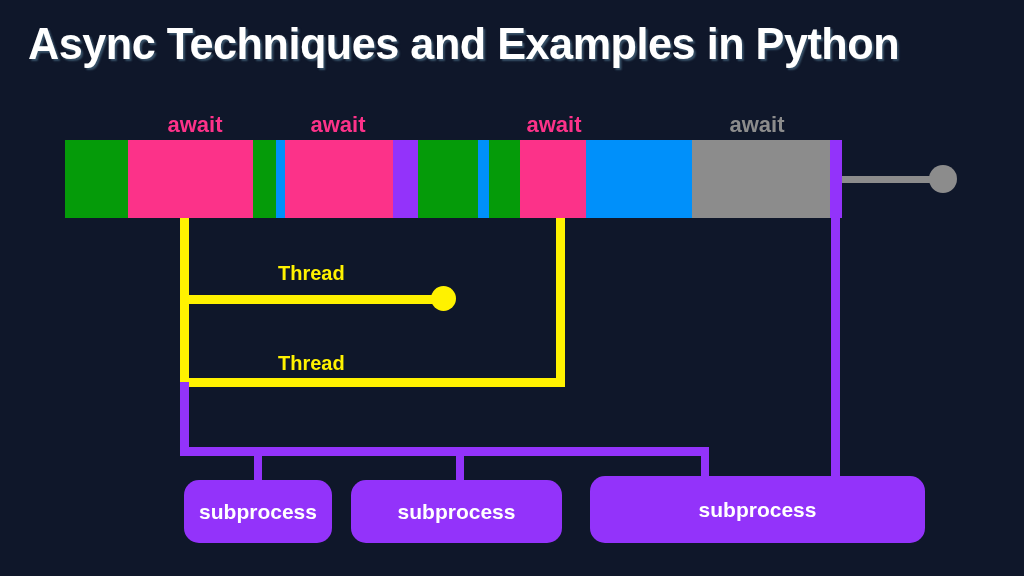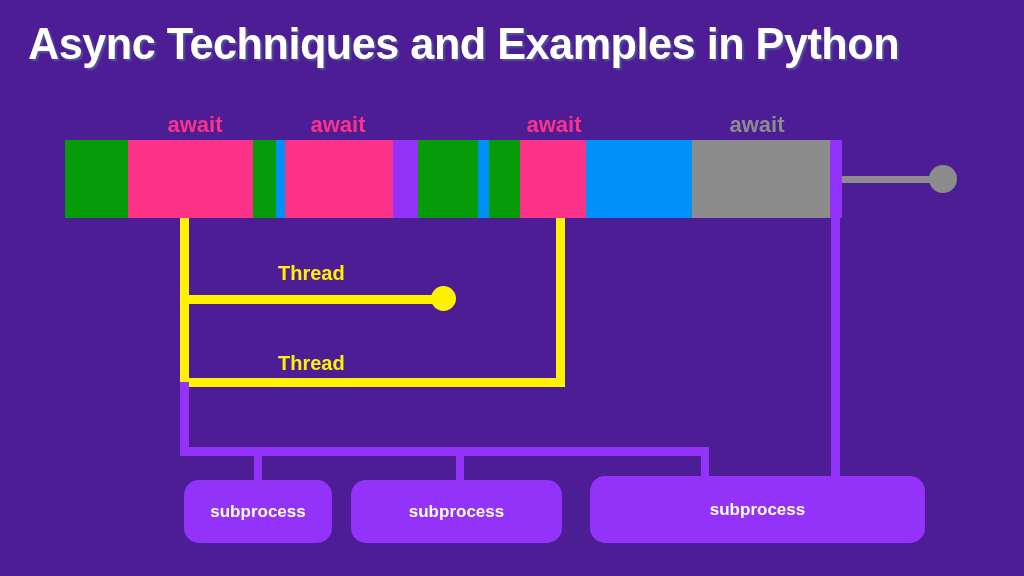--- a/index.html
+++ b/index.html
@@ -99,28 +99,28 @@
   }
   
   .subprocess-box {
     position: absolute;
     background: #9333fa;
     border-radius: 15px;
     display: flex;
     align-items: center;
     justify-content: center;
     color: #ffffff;
-    font-size: 17px;
+    font-size: 21px;
     font-weight: bold;
   }
 </style>
 </head>
 <body>
 
-<div id="slide" style="background: #4c1d95;">
+<div id="slide" style="background: #0f172a;">
 
   <div id="slide-title" style="color: rgb(255, 255, 255);">Async Techniques and Examples in Python</div>
 
   <div id="await-labels">
       <div class="await-label" style="left: 195px; top: 112px; color: rgb(252, 50, 137);">await</div>
       <div class="await-label" style="left: 338px; top: 112px; color: rgb(252, 50, 137);">await</div>
       <div class="await-label" style="left: 554px; top: 112px; color: rgb(252, 50, 137);">await</div>
       <div class="await-label" style="left: 757px; top: 112px; color: rgb(140, 140, 140);">await</div>
     </div>
 

